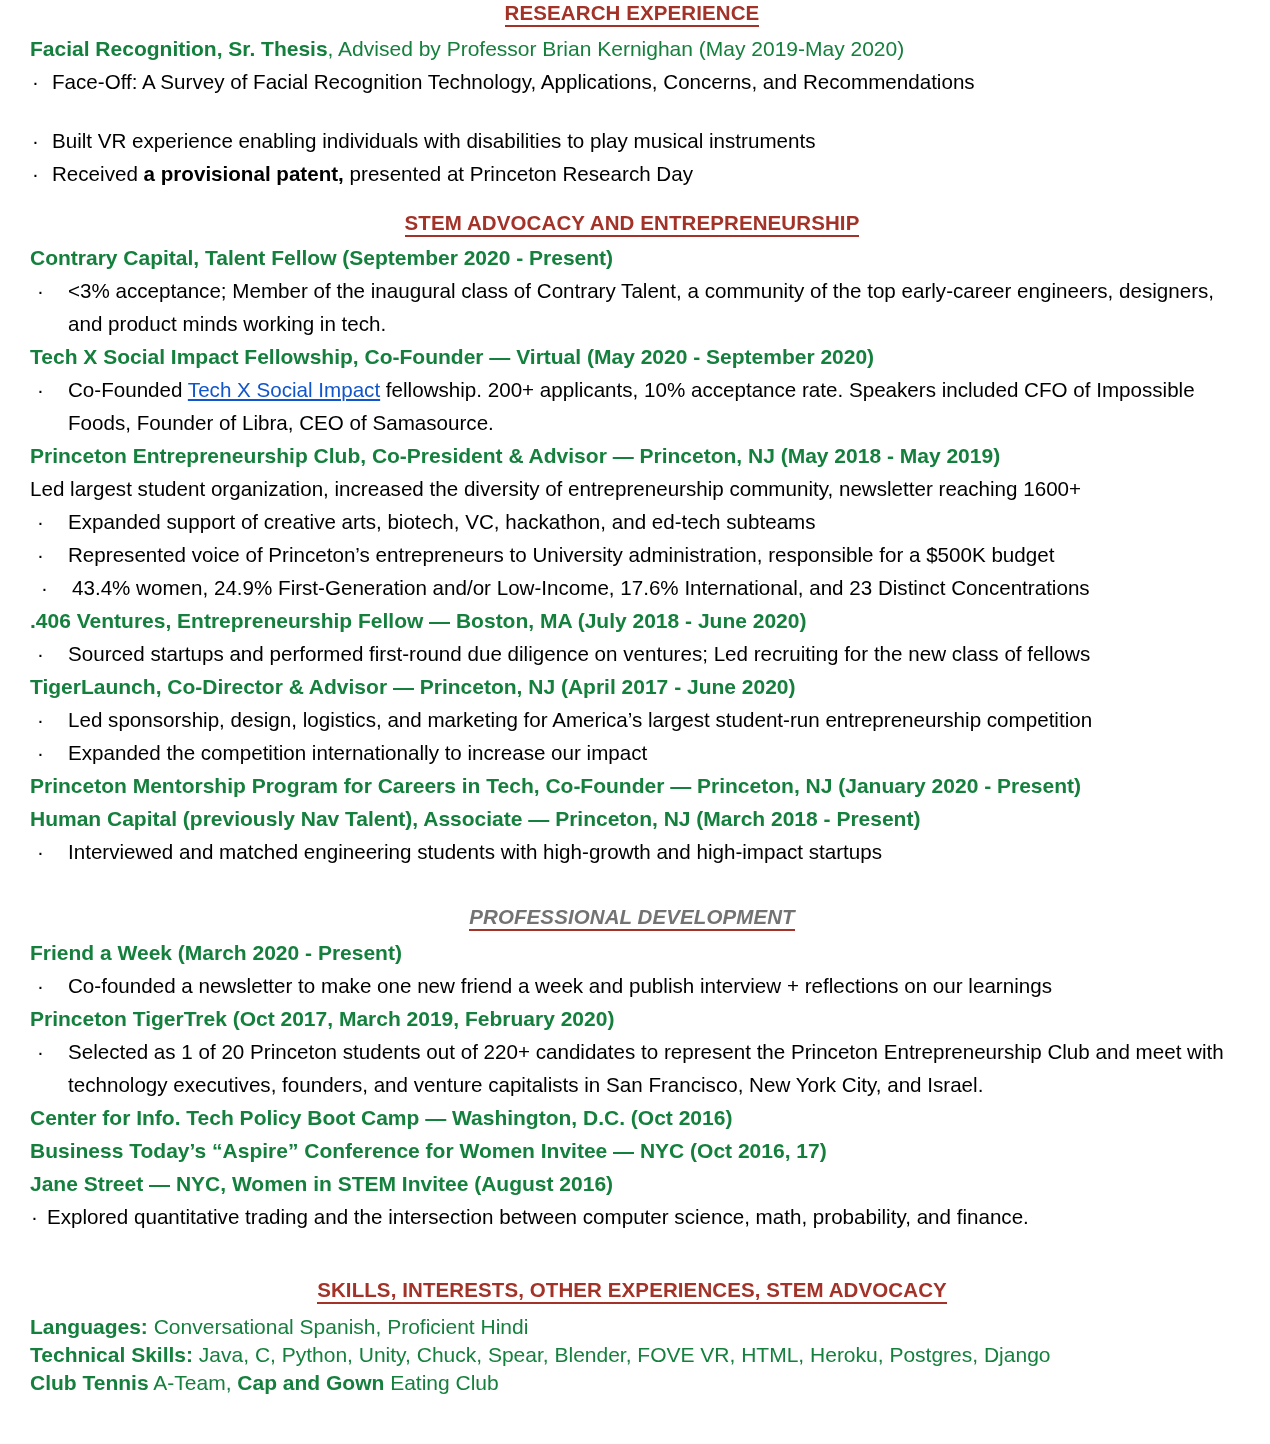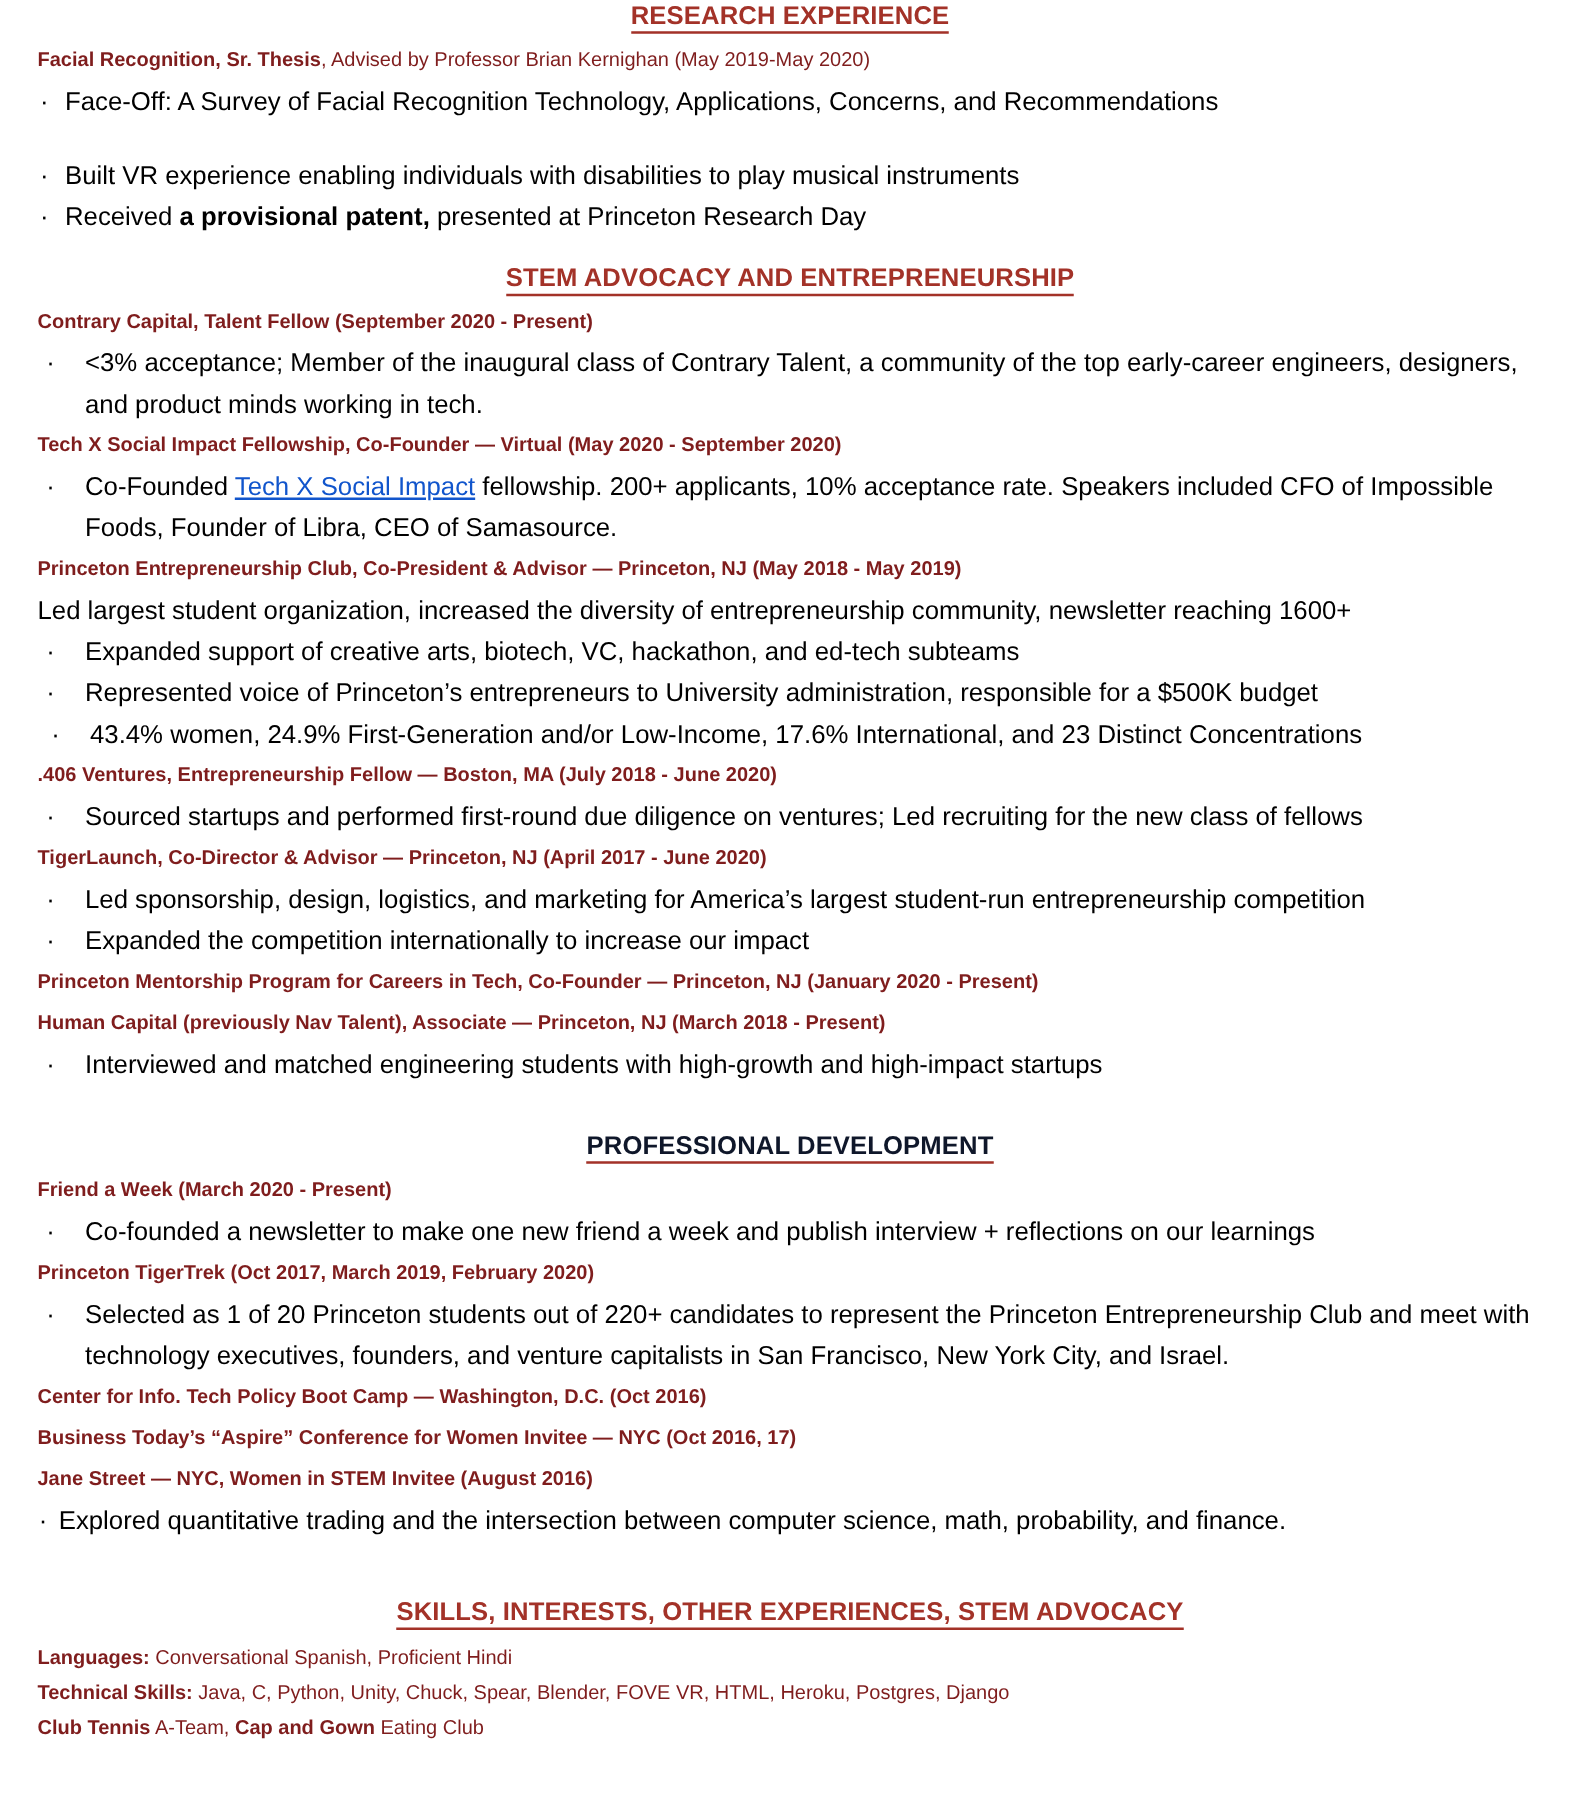--- a/index.html
+++ b/index.html
@@ -32,23 +32,23 @@
     letter-spacing: 0.1px;
     line-height: 1.25;
   }
   .section-heading span.htext {
     border-bottom: 2.3px solid #A33228;
     padding-bottom: 1px;
   }
 
   
   .line {
-    font-size: 16px;
+    font-size: 21px;
     line-height: 33px;
-    color: #7f1d1d;
+    color: #15803d;
     white-space: normal;
   }
   .line.tight { line-height: 28px; }
   .b { font-weight: bold; }
   .i { font-style: italic; }
   .lnk {
     color: #1155CC;
     text-decoration: underline;
     margin-top: 12px;
   }
@@ -173,21 +173,21 @@
 
   <div class="line b">Princeton Mentorship Program for Careers in Tech, Co-Founder — Princeton, NJ (January 2020 - Present)</div>
   <div class="line b">Human Capital (previously Nav Talent), Associate — Princeton, NJ (March 2018 - Present)</div>
   <div class="bullet wide">
     <span class="dot">·</span>
     <span>Interviewed and matched engineering students with high-growth and high-impact startups</span>
   </div>
 
   <div class="sp-36"></div>
 
-  <div class="section-heading" style="color: #0f172a;">
+  <div class="section-heading" style="color: #737373; font-style: italic;">
     <span class="htext" style="border-bottom-color: rgb(163, 50, 40);">PROFESSIONAL DEVELOPMENT</span>
   </div>
   <div class="sp-6"></div>
 
   <div class="line b">Friend a Week (March 2020 - Present)</div>
   <div class="bullet wide">
     <span class="dot">·</span>
     <span>Co-founded a newsletter to make one new friend a week and publish interview + reflections on our learnings</span>
   </div>
 

